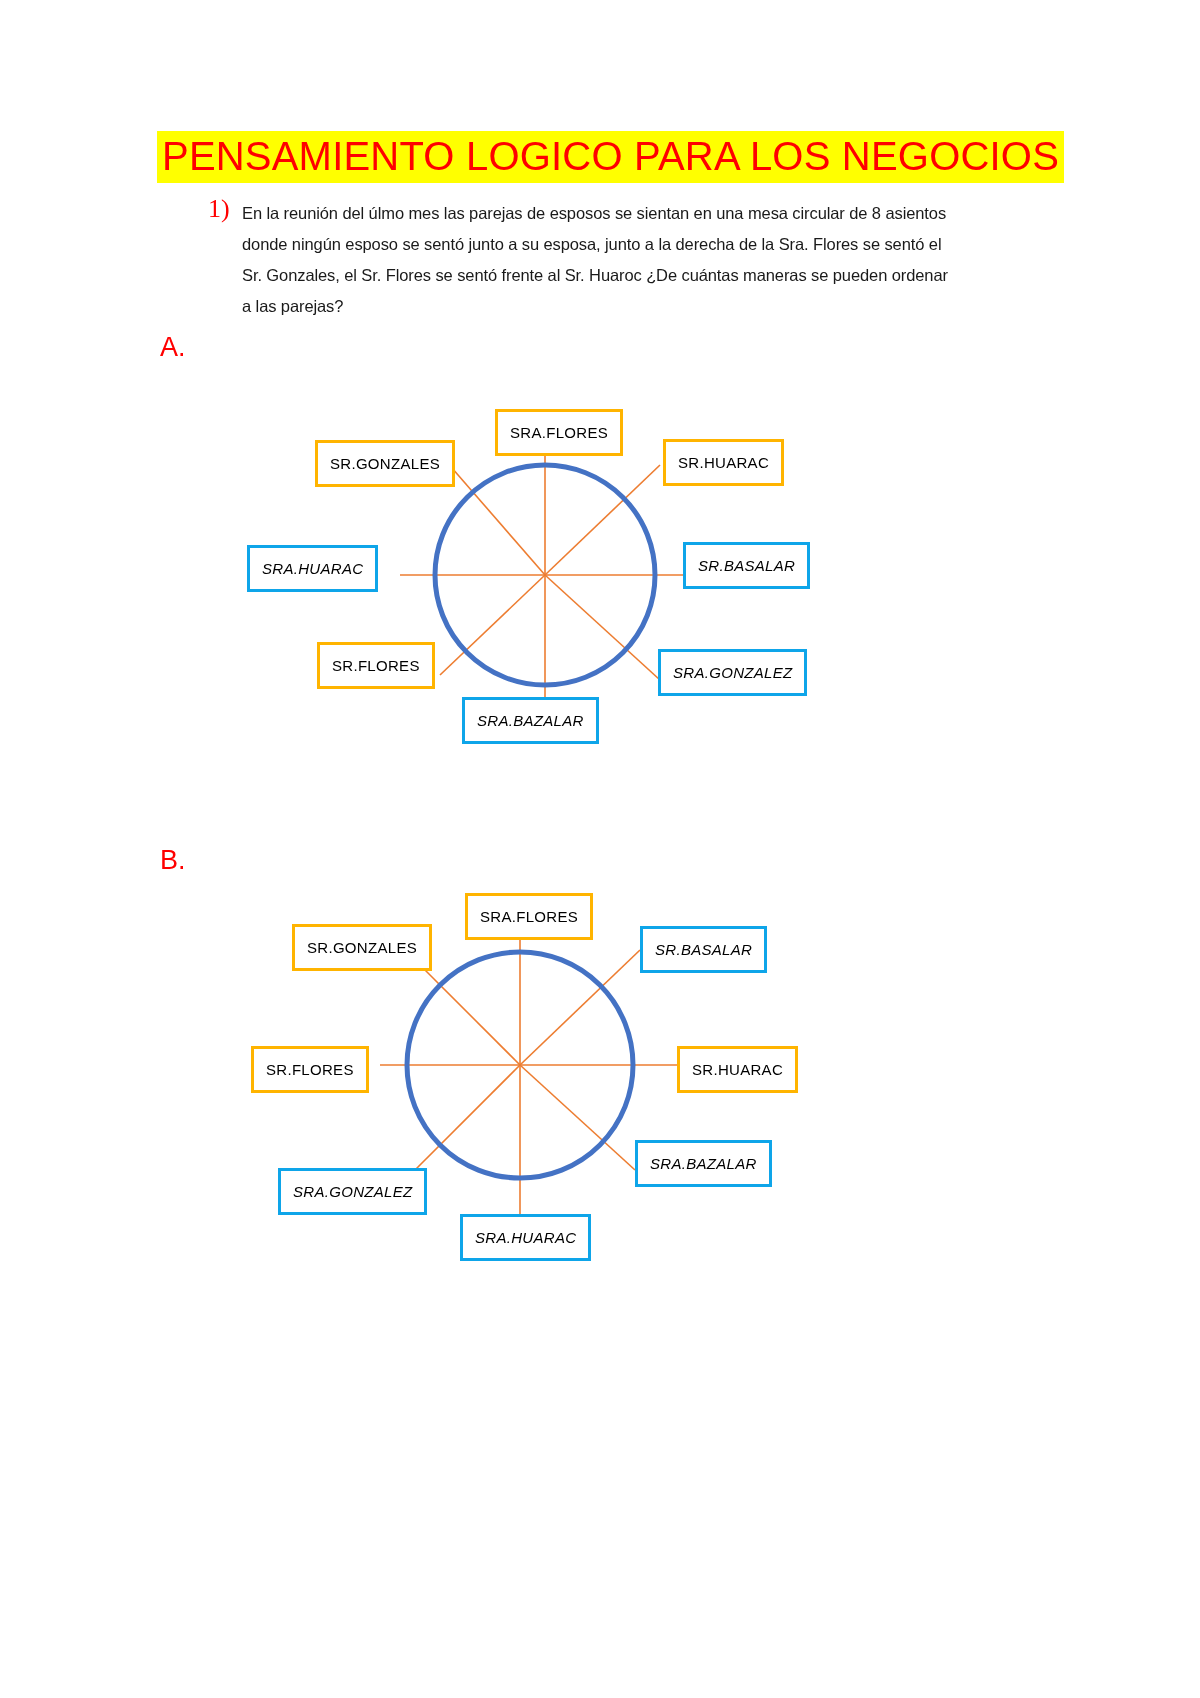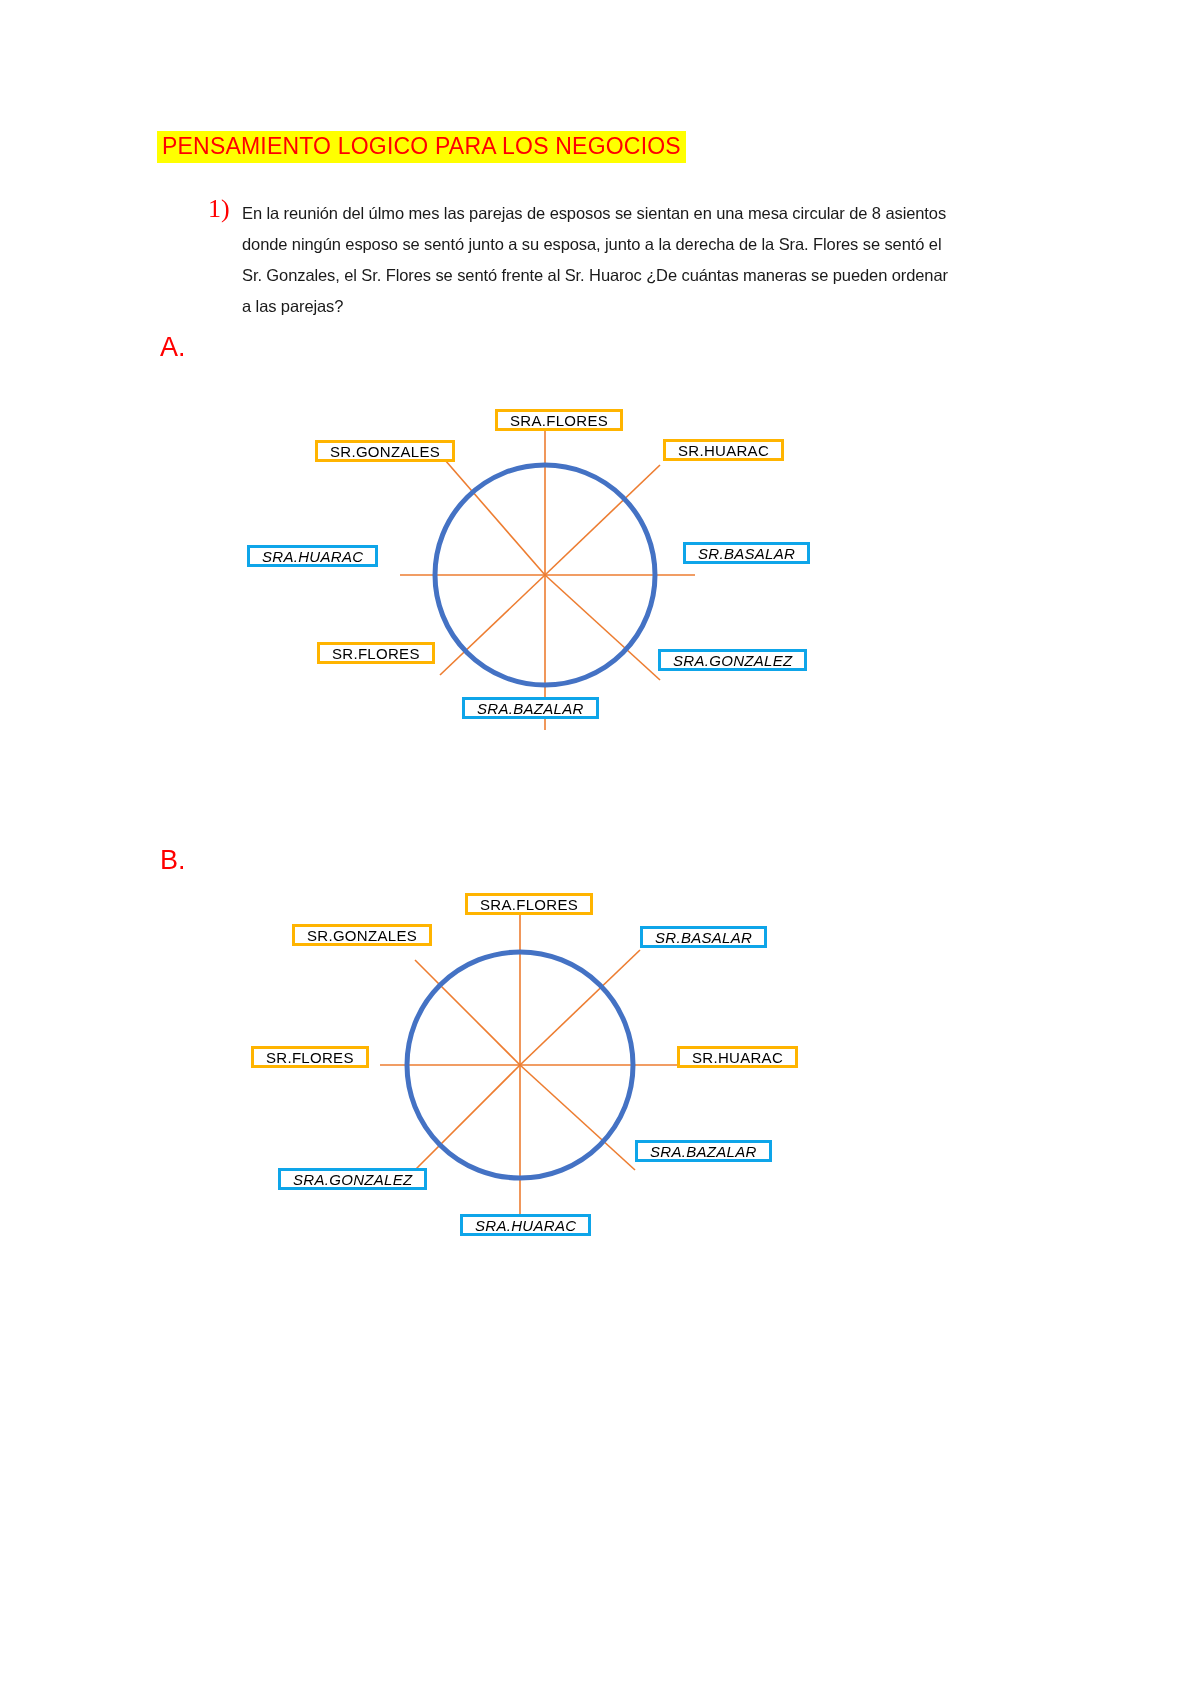--- a/index.html
+++ b/index.html
@@ -17,21 +17,21 @@
     overflow: hidden;
   }
 
   
   #doc-title {
     position: absolute;
     left: 157px;
     top: 131px;
     background: #ffff00;
     color: #ff0000;
-    font-size: 23px;
+    font-size: 40px;
     font-weight: 400;
     letter-spacing: 0.2px;
     line-height: 1.15;
     padding: 2px 5px 4px 5px;
     white-space: nowrap;
     font-family: "Liberation Sans", sans-serif;
   }
 
   
   #question-block {
@@ -94,21 +94,21 @@
     background: #ffffff;
     font-size: 15px;
     font-family: "Liberation Sans", sans-serif;
     letter-spacing: 0.3px;
     color: #000000;
     display: flex;
     align-items: center;
     justify-content: center;
     padding: 0 12px;
     white-space: nowrap;
-    height: 22px;
+    height: 47px;
   }
   .label-box.orange { border: 3px solid #ffb400; }
   .label-box.black  { border: 3px solid #0ea5e9; font-style: italic; }
 </style>
 </head>
 <body>
 
 <div id="doc-title">PENSAMIENTO LOGICO PARA LOS NEGOCIOS</div>
 
 <div id="question-block">

